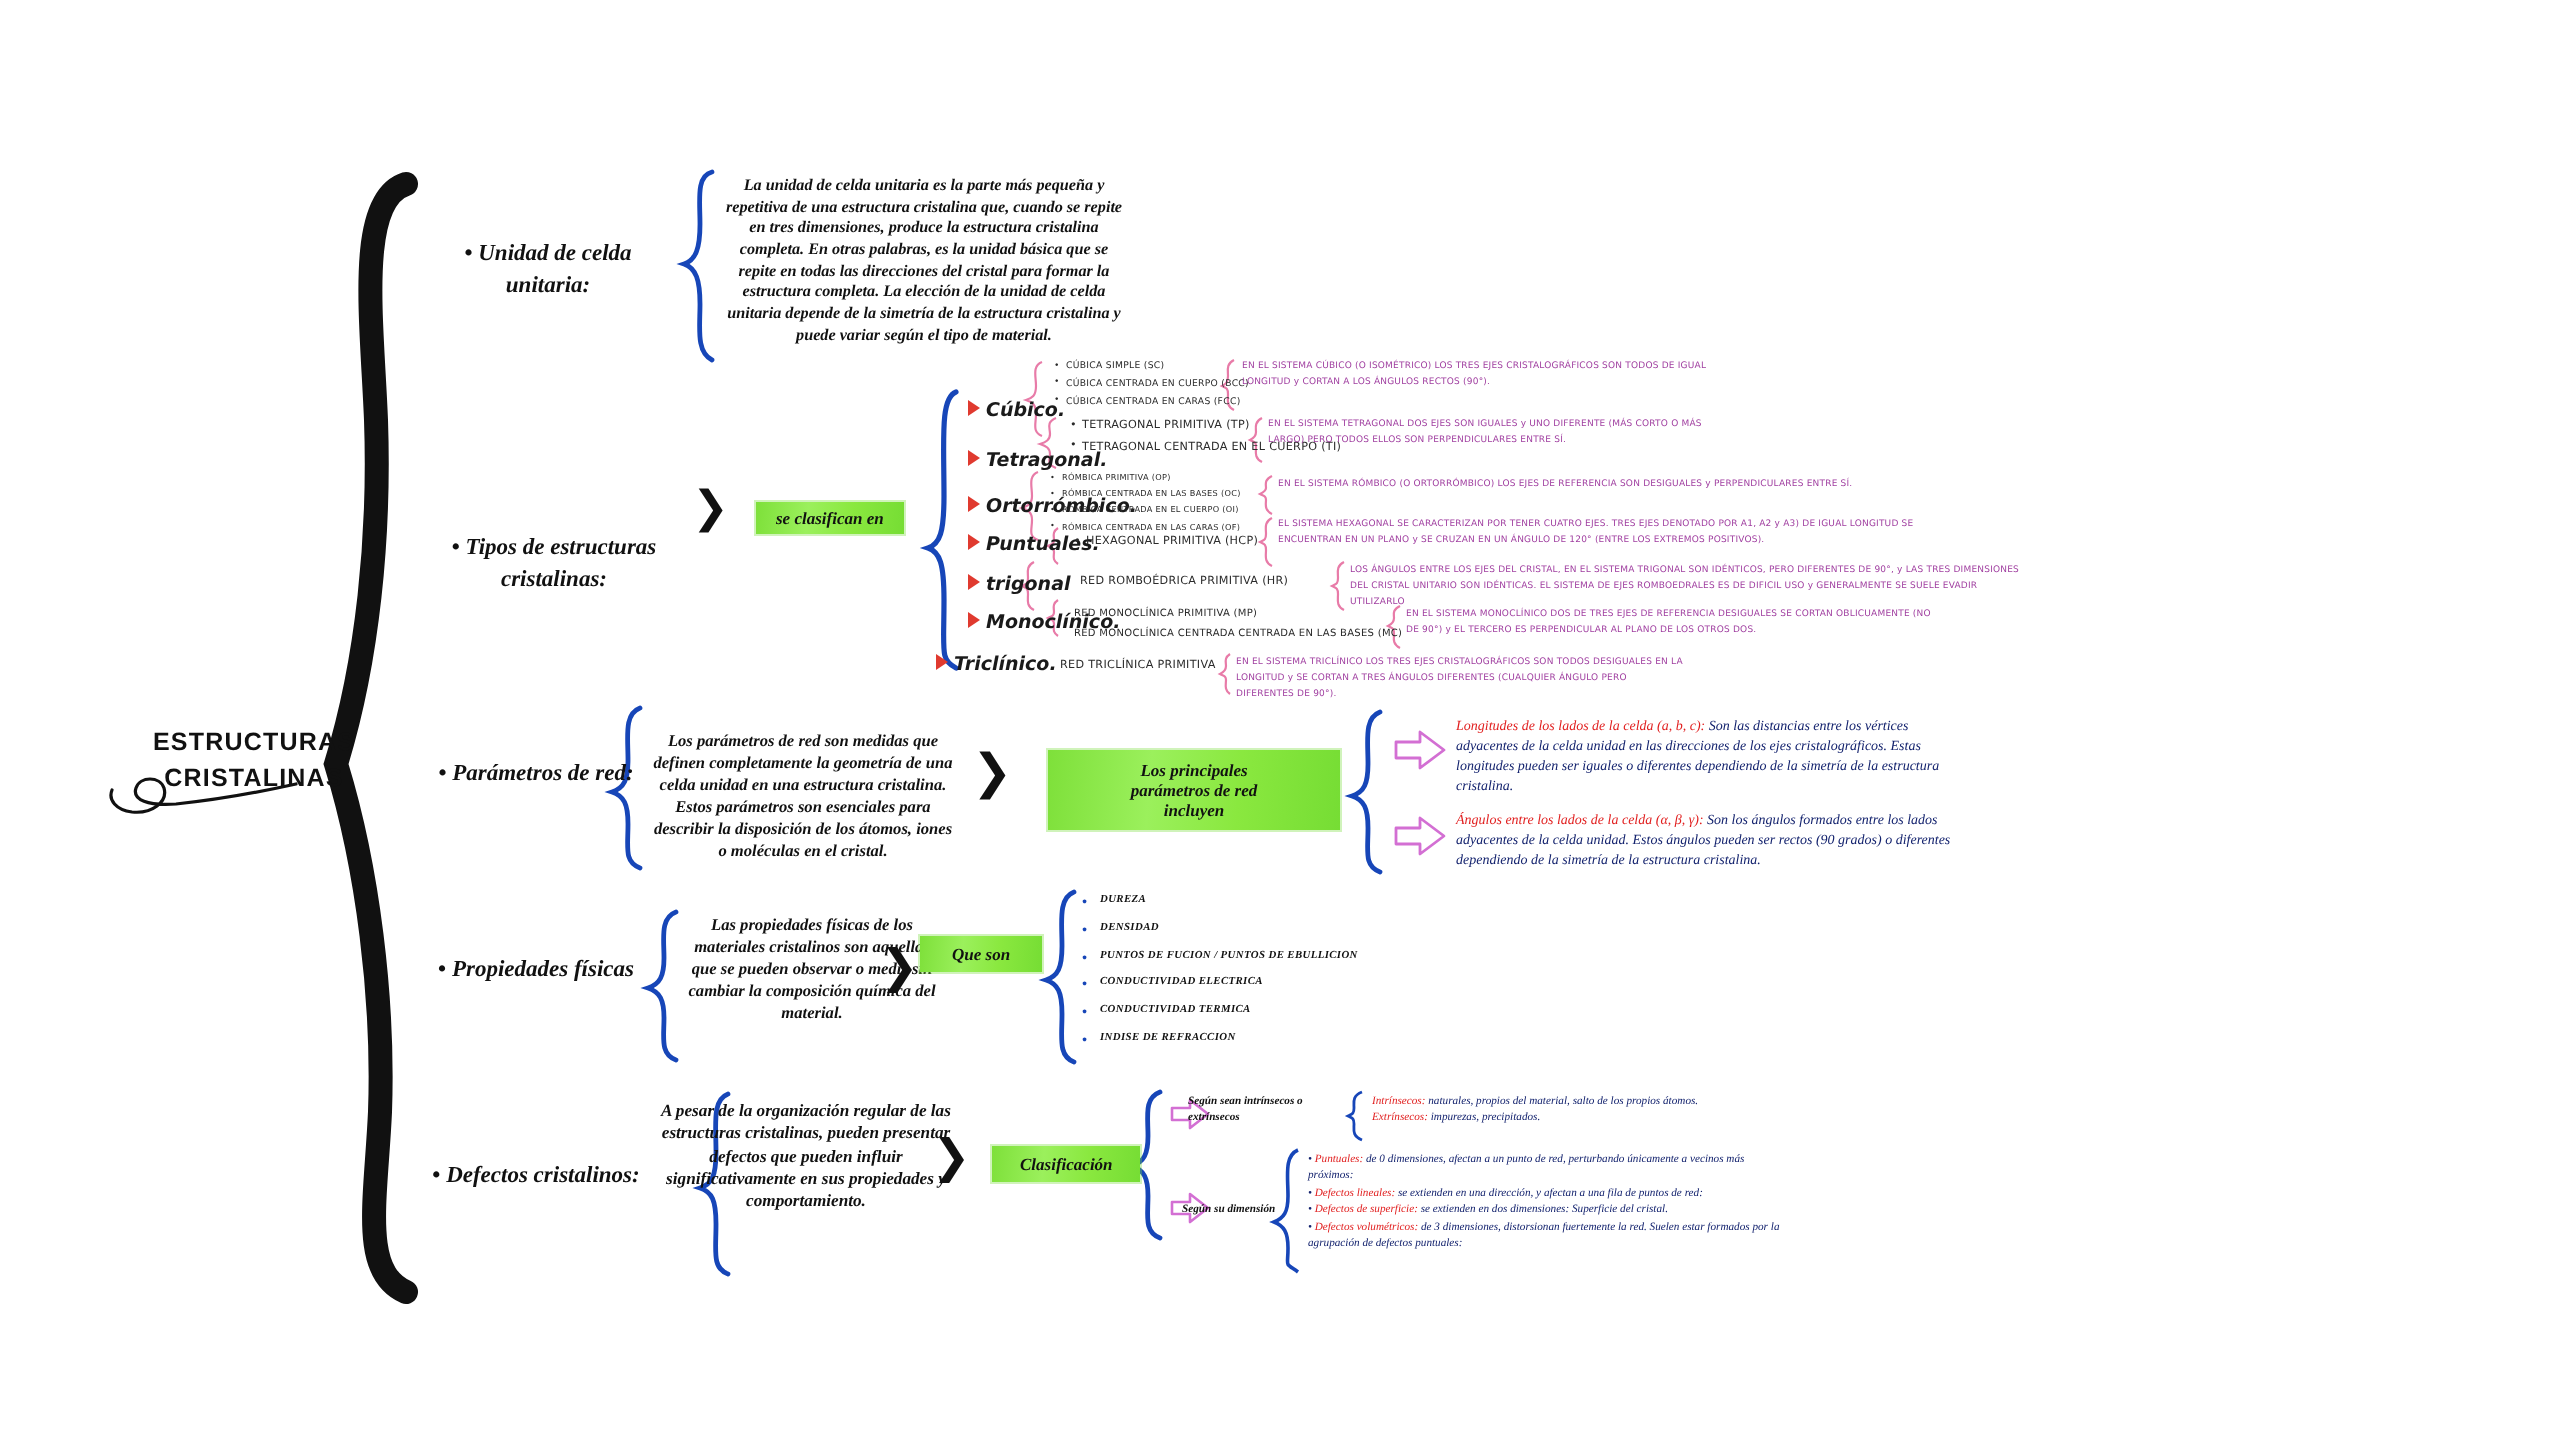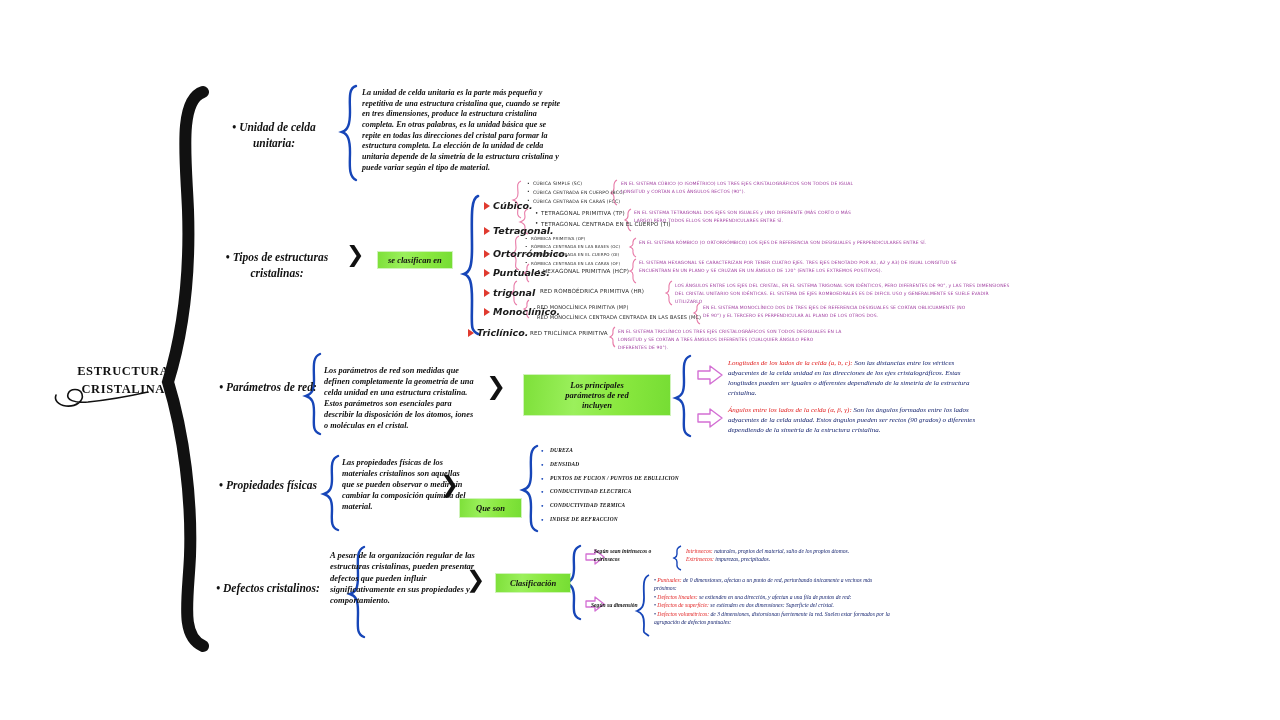--- a/index.html
+++ b/index.html
@@ -6,38 +6,38 @@
   body{
     width:1280px;height:720px;background:#ffffff;position:relative;
     font-family:"Liberation Serif", serif;overflow:hidden;
   }
   .canvas{position:absolute;left:0;top:0;width:1280px;height:720px;}
   .abs{position:absolute;}
 
   
   #central-title{
     left:52px;top:362px;width:150px;text-align:center;
-    font-family:Liberation Serif, serif;
+    font-family:Liberation Sans, sans-serif;
     font-size:12.5px;font-weight:700;letter-spacing:.6px;
     color:#111;line-height:1.45;
   }
 
   
   .l1{
     font-family:"Liberation Serif", serif;
     font-weight:700;font-style:italic;font-size:11.5px;color:#111;
     text-align:center;line-height:1.35;
   }
   .l1 .dot{font-style:normal;}
 
   
   .para{
     font-family:"Liberation Serif", serif;
     font-weight:700;font-style:italic;color:#111;
-    line-height:1.32;
+    text-align:center;line-height:1.32;
   }
 
   
   .hl{
     display:inline-block;
     font-family:"Liberation Serif", serif;
     font-weight:700;font-style:italic;font-size:8.5px;color:#111;
     text-align:center;
     padding:3px 10px;
     background:linear-gradient(95deg,#7ee03a 0%,#9bf05c 35%,#8ae83f 65%,#76dd34 100%);
@@ -148,21 +148,21 @@
 
   <path d="M681,546 C676,548 677,551 677,554 C677,557 676,557 674,558 C676,559 677,559 677,562 C677,565 676,568 681,570" fill="none" stroke="#1746b8" stroke-width="1.4"></path>
   <path d="M649,575 C642,578 644,588 644,598 C644,606 642,609 637,611 C642,613 644,616 644,624 C644,634 642,631 649,636" fill="none" stroke="#1746b8" stroke-width="1.8"></path>
 </svg>
 
 <div class="abs" id="central-title">ESTRUCTURAS CRISTALINAS</div>
 
 <div class="abs l1" style="left:218px;top:120px;width:112px;">
   <span class="dot">•&nbsp;</span><span>Unidad de celda unitaria:</span>
 </div>
-<div class="abs l1" style="left:218px;top:250px;width:118px;">
+<div class="abs l1" style="left:218px;top:267px;width:118px;">
   <span class="dot">•&nbsp;</span><span>Tipos de estructuras cristalinas:</span>
 </div>
 <div class="abs l1" style="left:212px;top:380px;width:112px;">
   <span class="dot">•&nbsp;</span><span>Parámetros de red:</span>
 </div>
 <div class="abs l1" style="left:212px;top:478px;width:112px;">
   <span class="dot">•&nbsp;</span><span>Propiedades físicas</span>
 </div>
 <div class="abs l1" style="left:212px;top:581px;width:112px;">
   <span class="dot">•&nbsp;</span><span>Defectos cristalinos:</span>
@@ -236,21 +236,21 @@
 
 <div class="abs rb" style="left:728px;top:359px;width:248px;">
   <span class="r">Longitudes de los lados de la celda (a, b, c):</span><span> Son las distancias entre los vértices adyacentes de la celda unidad en las direcciones de los ejes cristalográficos. Estas longitudes pueden ser iguales o diferentes dependiendo de la simetría de la estructura cristalina.</span>
 </div>
 <div class="abs rb" style="left:728px;top:406px;width:248px;">
   <span class="r">Ángulos entre los lados de la celda (α, β, γ):</span><span> Son los ángulos formados entre los lados adyacentes de la celda unidad. Estos ángulos pueden ser rectos (90 grados) o diferentes dependiendo de la simetría de la estructura cristalina.</span>
 </div>
 
 <div class="abs para" style="left:342px;top:458px;width:128px;font-size:8.3px;">Las propiedades físicas de los materiales cristalinos son aquellas que se pueden observar o medir sin cambiar la composición química del material.</div>
 <div class="abs chev" style="left:440px;top:473px;font-size:23px;">❯</div>
-<div class="hl-wrap" style="left:460px;top:497px;">
+<div class="hl-wrap" style="left:460px;top:467px;">
   <span class="hl" style="padding:4px 16px;">Que  son</span>
 </div>
 
 <div class="abs bluelist" style="left:541px;top:444px;">
   <ul>
     <li>DUREZA</li>
     <li>DENSIDAD</li>
     <li>PUNTOS DE FUCION / PUNTOS DE EBULLICION</li>
     <li>CONDUCTIVIDAD ELECTRICA</li>
     <li>CONDUCTIVIDAD TERMICA</li>

